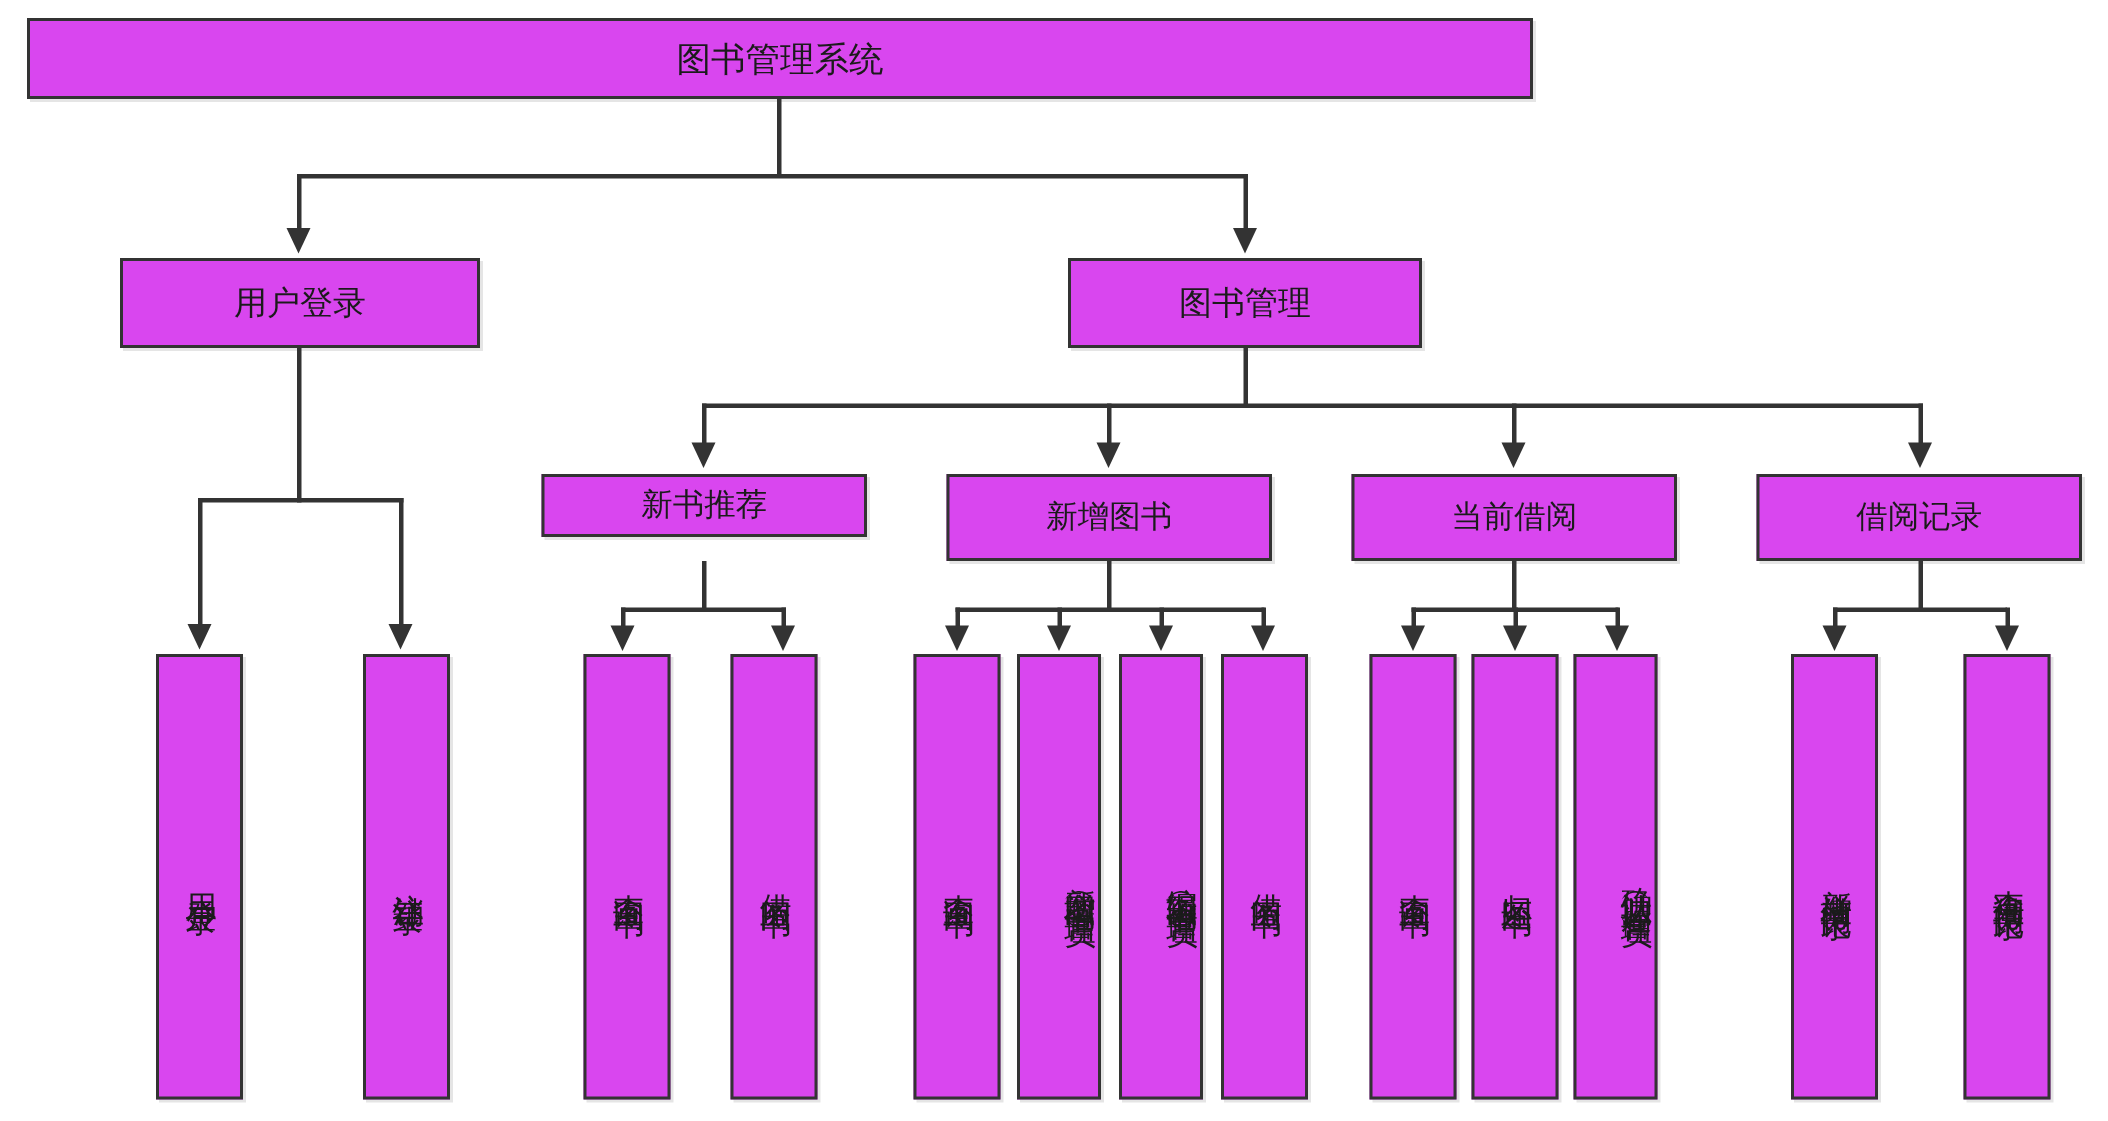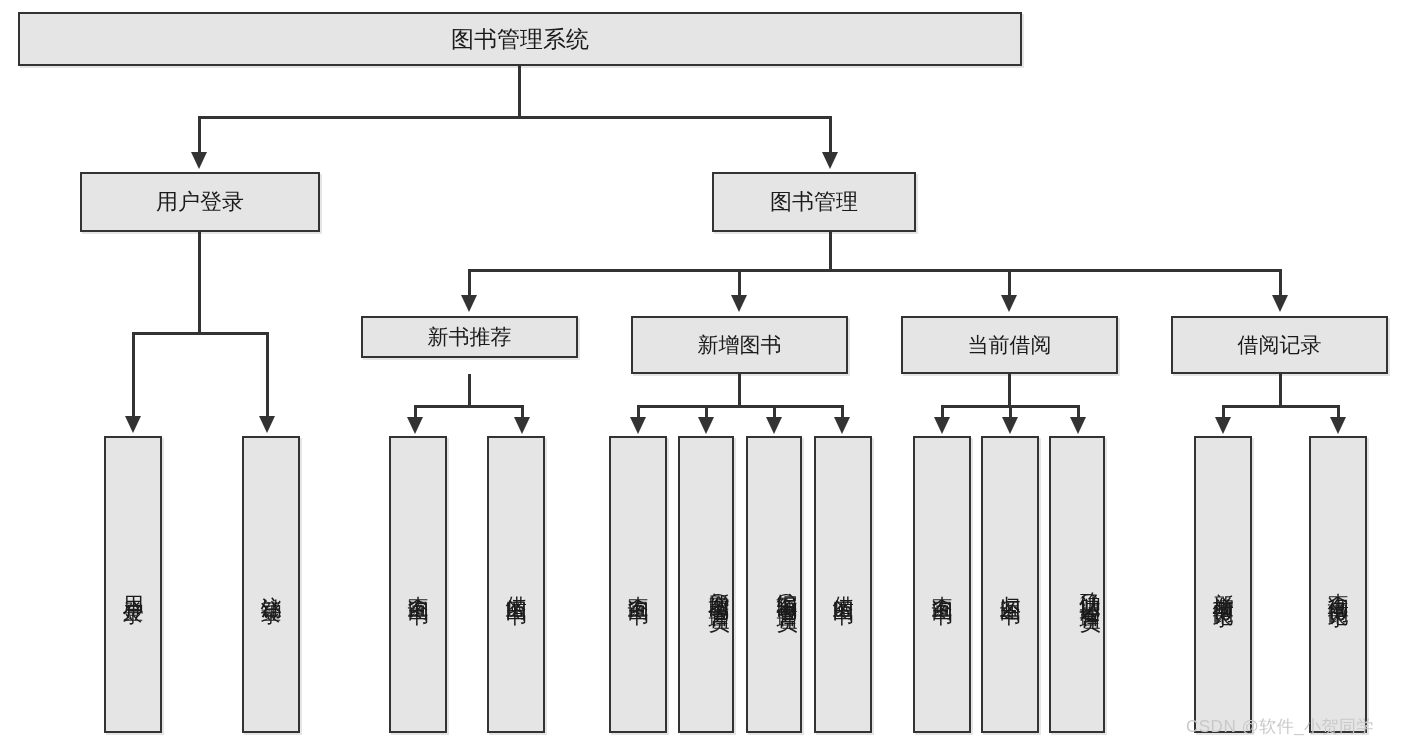--- a/index.html
+++ b/index.html
@@ -12,21 +12,21 @@
     width:1405px;
     height:747px;
     background:#ffffff;
     overflow:hidden;
   }
 
   
   .node{
     position:absolute;
     box-sizing:border-box;
-    background:#e5e5e5;
+    background:#d946ef;
     border:2.5px solid #333333;
     box-shadow:2px 2px 0 rgba(0,0,0,0.10);
     display:flex;
     align-items:center;
     justify-content:center;
     text-align:center;
     line-height:1.25;
   }
   .node.root{font-size:23px;}
   .node.lvl2{font-size:22px;}
@@ -77,21 +77,21 @@
   <div class="vline" style="left:518px;top:66px;height:52px;"></div>
   <div class="hline" style="left:198px;top:116px;width:634px;"></div>
   <div class="vline" style="left:198px;top:116px;height:38px;"></div>
   <div class="arrow" style="left:191px;top:152px;"></div>
   <div class="vline" style="left:829px;top:116px;height:38px;"></div>
   <div class="arrow" style="left:822px;top:152px;"></div>
 
   <div class="node lvl2" style="left:80px;top:172px;width:240px;height:60px;">
     <span>用户登录</span>
   </div>
-  <div class="node lvl2" style="left:712px;top:172px;width:204px;height:60px;">
+  <div class="node lvl2" style="left:712px;top:172px;width:236px;height:60px;">
     <span>图书管理</span>
   </div>
 
   <div class="vline" style="left:198px;top:232px;height:103px;"></div>
   <div class="hline" style="left:132px;top:332px;width:137px;"></div>
   <div class="vline" style="left:132px;top:332px;height:86px;"></div>
   <div class="arrow" style="left:125px;top:416px;"></div>
   <div class="vline" style="left:266px;top:332px;height:86px;"></div>
   <div class="arrow" style="left:259px;top:416px;"></div>
 
@@ -190,15 +190,14 @@
     <span>确认归还（管理员）</span>
   </div>
 
   <div class="node leaf mid" style="left:1194px;top:436px;width:58px;height:297px;">
     <span>新增借阅记录</span>
   </div>
   <div class="node leaf mid" style="left:1309px;top:436px;width:58px;height:297px;">
     <span>查询借阅记录</span>
   </div>
 
-  <div id="watermark" style="left:1186px;top:715px;">CSDN @软件_小贺同学</div>
 
 </div>
 
 </body></html>

